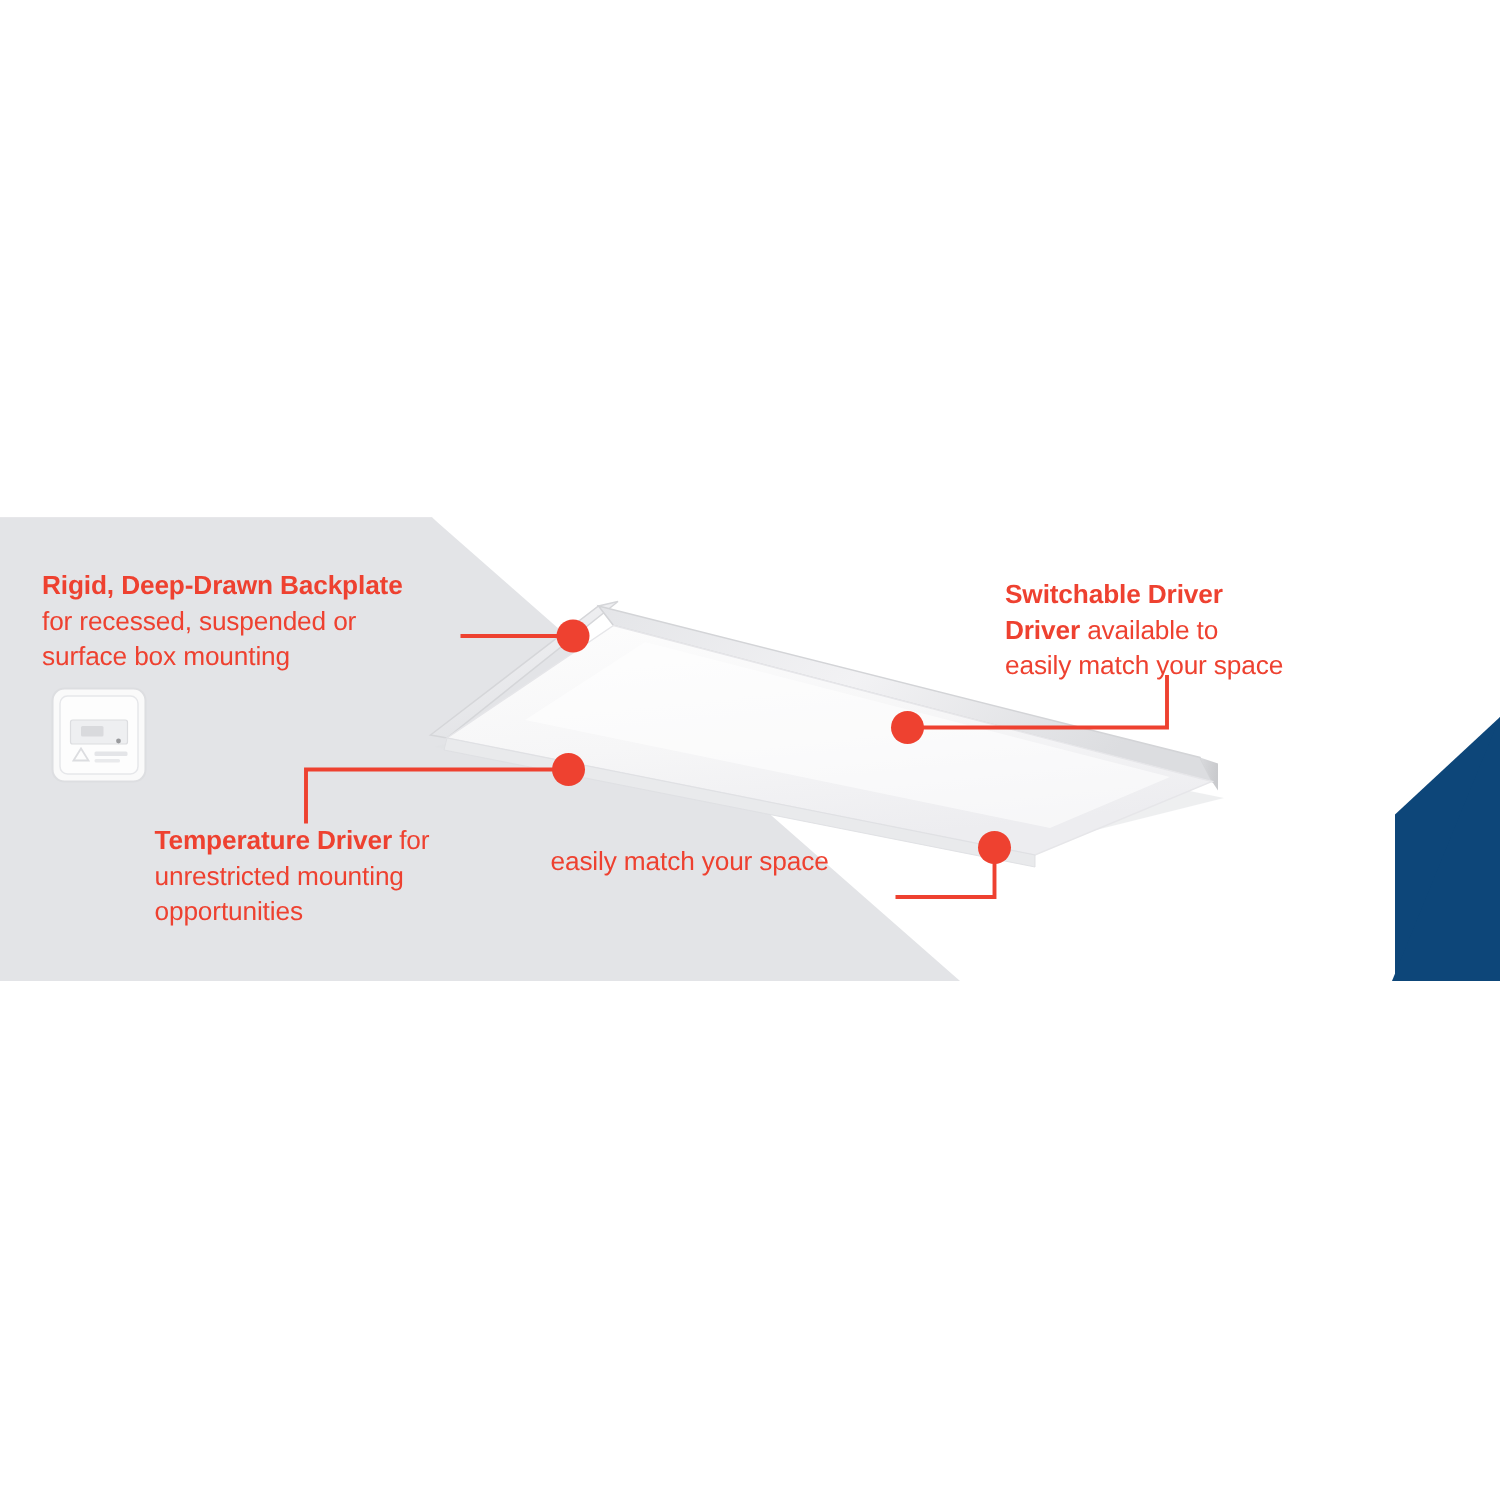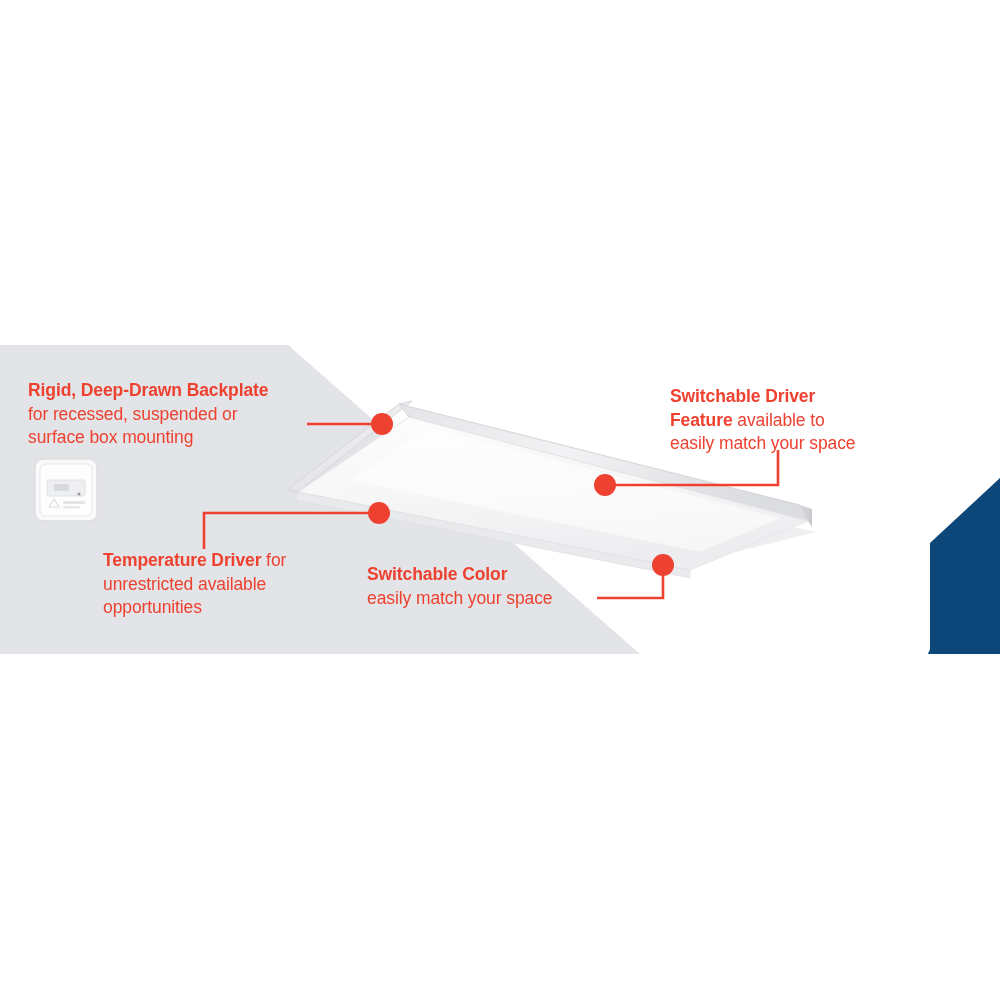--- a/index.html
+++ b/index.html
@@ -140,28 +140,27 @@
   </svg>
 
   <div class="callout" id="callout-backplate">
     <span class="ln"><b>Rigid, Deep-Drawn Backplate</b></span>
     <span class="ln">for recessed, suspended or</span>
     <span class="ln">surface box mounting</span>
   </div>
 
   <div class="callout" id="callout-driver">
     <span class="ln"><b>Temperature Driver</b><span> for</span></span>
-    <span class="ln">unrestricted available</span>
+    <span class="ln">unrestricted mounting</span>
     <span class="ln">opportunities</span>
   </div>
 
   <div class="callout" id="callout-lumen">
     <span class="ln"><b>Switchable Driver</b></span>
-    <span class="ln"><b>Feature</b><span> available to</span></span>
+    <span class="ln"><b>Driver</b><span> available to</span></span>
     <span class="ln">easily match your space</span>
   </div>
 
   <div class="callout" id="callout-cct">
-    <span class="ln"><b>Switchable Color</b></span>
     <span class="ln">easily match your space</span>
   </div>
 
 </div>
 
 </body></html>

